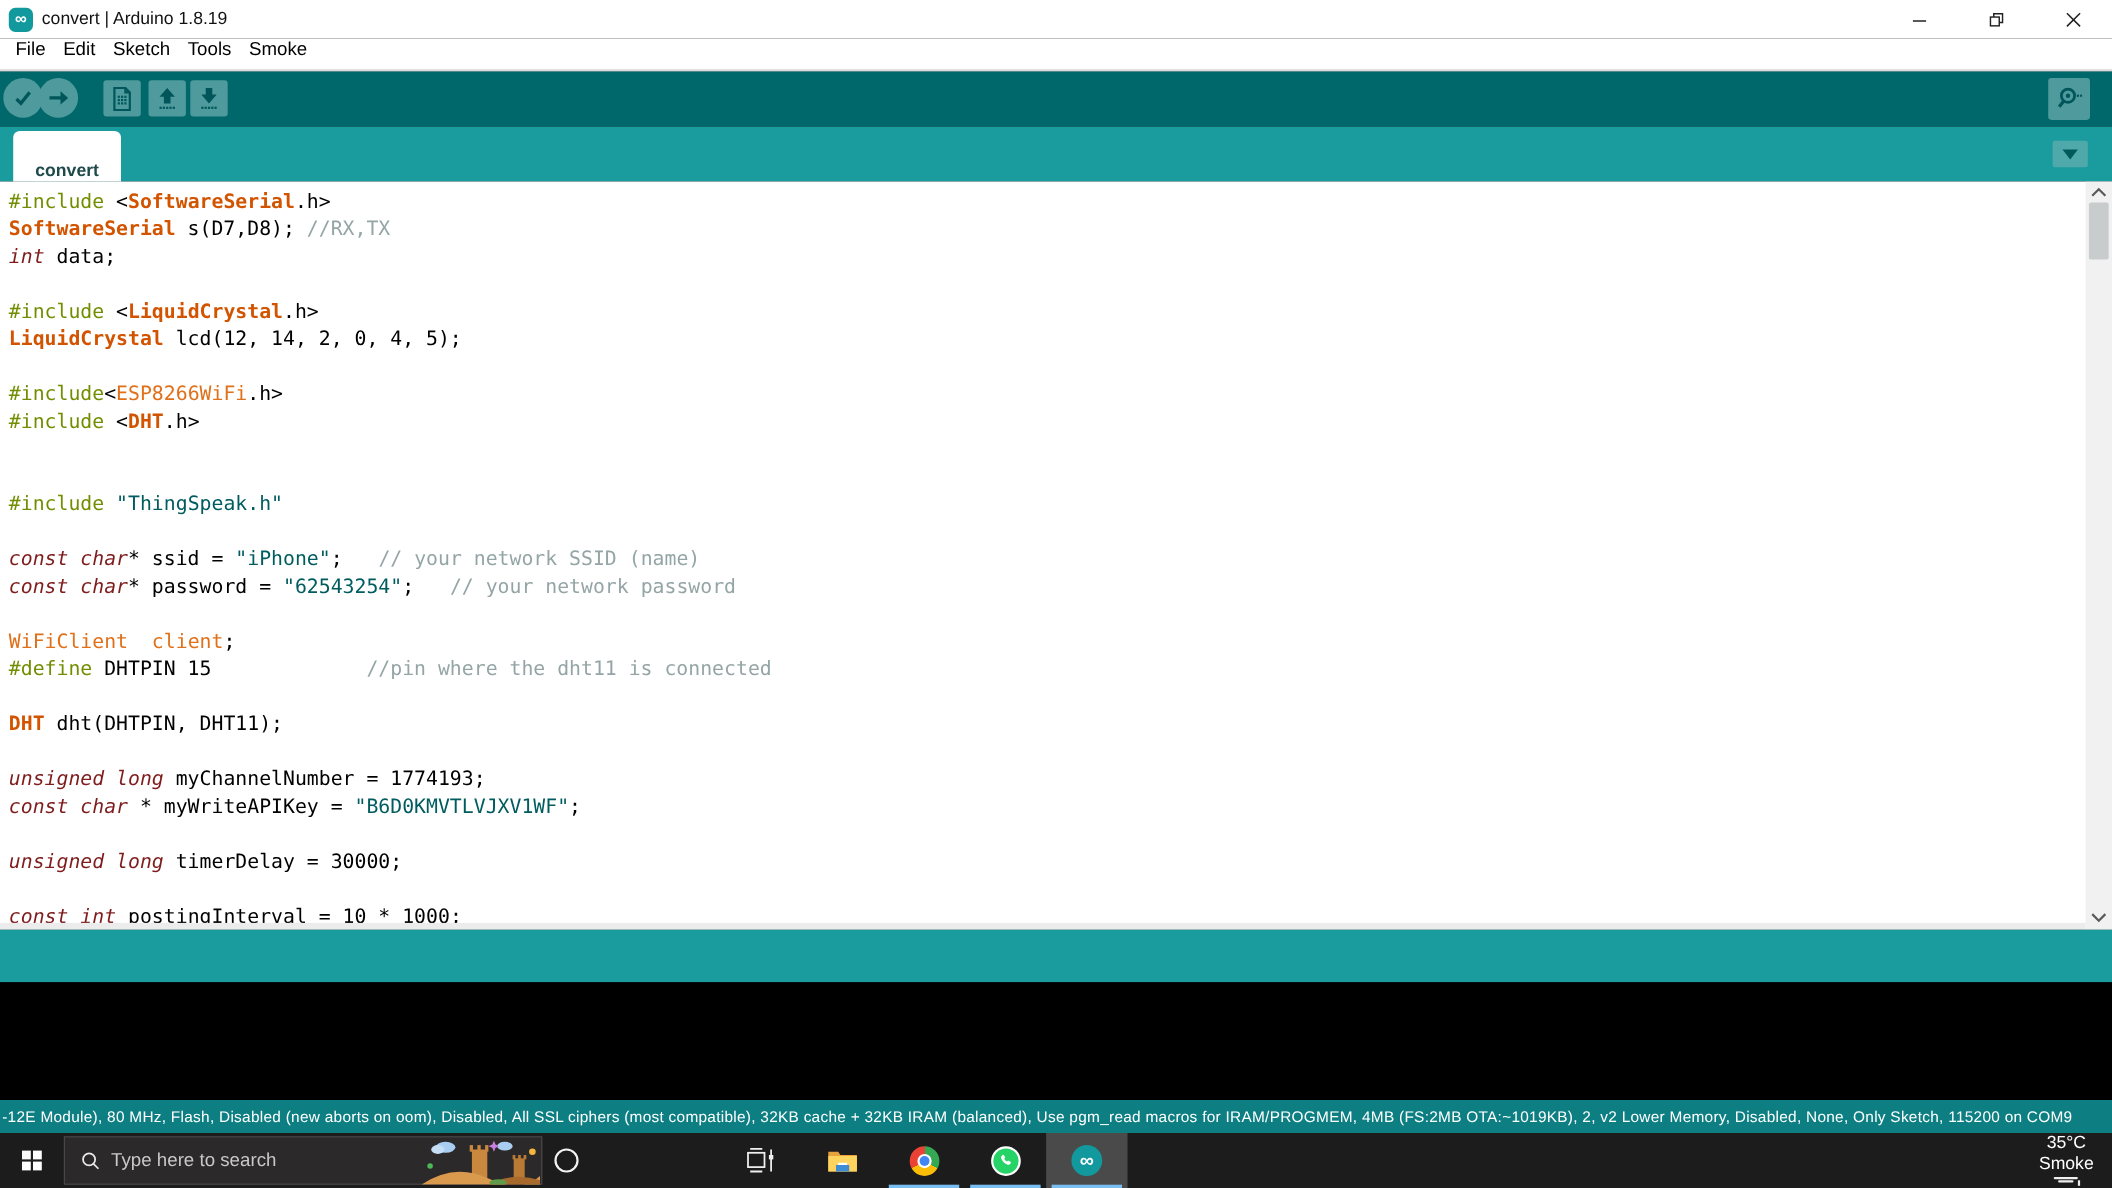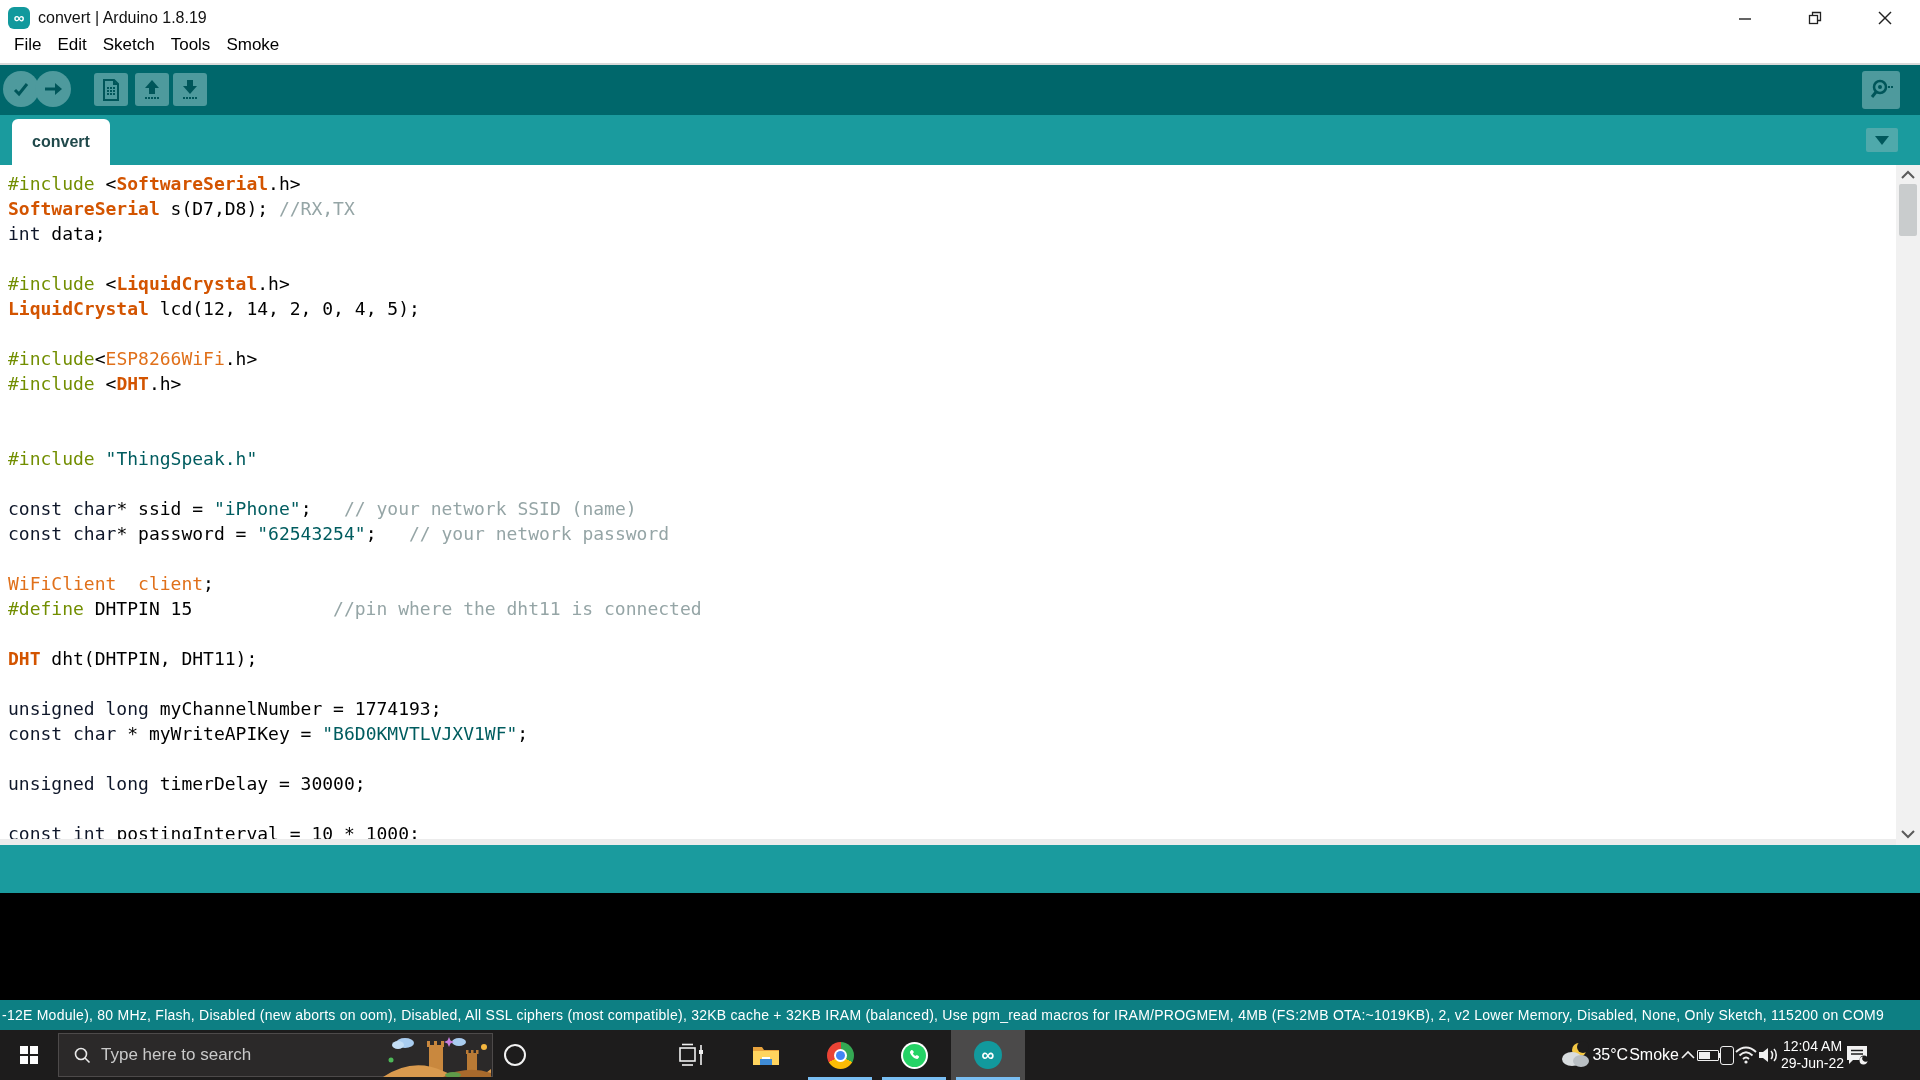--- a/index.html
+++ b/index.html
@@ -27,38 +27,38 @@
   .tb-circle { position:absolute; top:6px; width:36px; height:36px; border-radius:50%;
     background:#4e9a9d; display:flex; align-items:center; justify-content:center; }
   .tb-square { position:absolute; top:8px; width:34px; height:33px; border-radius:3px;
     background:#4e9a9d; display:flex; align-items:center; justify-content:center; }
   .tb-serial { position:absolute; top:6px; right:20px; width:38px; height:38px; border-radius:3px;
     background:#4e9a9d; display:flex; align-items:center; justify-content:center; }
 
   
   .tabbar { height:50px; background:#1a9b9e; position:relative; flex:0 0 auto; }
   .tab-active { position:absolute; left:12px; top:4px; width:98px; height:46px;
-    background:#ffffff; border-radius:6px 6px 0 0; display:flex; align-items:center;
+    background:#ffffff; border-radius:6px 6px 0 0; display:flex; align-items:flex-end;
     justify-content:center; }
   .tab-label { font-size:16px; font-weight:bold; color:#20494b; }
   .tab-dd { position:absolute; right:22px; top:13px; width:32px; height:24px; border-radius:2px;
     background:#4fa9ab; display:flex; align-items:center; justify-content:center; }
   .tab-dd-caret { width:0; height:0; border-left:7px solid transparent; border-right:7px solid transparent;
     border-top:9px solid #00585c; }
 
   
   .editor { flex:1 1 auto; background:#ffffff; position:relative; overflow:hidden; }
   .code { position:absolute; left:0; top:0; right:24px; bottom:6px; overflow:hidden;
     padding:6px 0 0 8px; font-family:"DejaVu Sans Mono","Liberation Mono",monospace;
     font-size:18px; line-height:25px; white-space:pre; color:#000; }
   .code-line { height:25px; }
   .tok-p { color:#728e00; }
   .tok-k { color:#d35400; font-weight:bold;text-align:right; }
   .tok-o { color:#e0701a; }
-  .tok-t { color:#0f172a; }
+  .tok-t { color:#7f1d1d;font-style:italic; }
   .tok-s { color:#005c5f; }
   .tok-c { color:#95a5a6; }
   .tok-n { color:#000; }
   .hscroll-strip { position:absolute; left:0; right:24px; bottom:0; height:6px; background:#ececec; }
   .vscroll { position:absolute; right:0; top:0; bottom:0; width:24px; background:#f1f1f1;
     display:flex; flex-direction:column; align-items:center; }
   .vscroll-arrow { height:18px; display:flex; align-items:center; justify-content:center; color:#5a5a5a; }
   .vscroll-thumb { position:absolute; top:19px; left:3px; width:18px; height:52px;
     background:#c9cccd; border-radius:2px; }
   .vscroll-bottom { position:absolute; bottom:2px; left:0; width:24px; }
@@ -94,21 +94,21 @@
   .chrome-ring { width:13px; height:13px; border-radius:50%; background:#fff;
     display:flex; align-items:center; justify-content:center; }
   .chrome-dot { width:9px; height:9px; border-radius:50%; background:#4285f4; }
   .wa-ball { width:27px; height:27px; border-radius:50%; background:#ffffff;
     display:flex; align-items:center; justify-content:center; }
   .wa-inner { width:23px; height:23px; border-radius:50%; background:#25d366;
     display:flex; align-items:center; justify-content:center; }
   .ard-ball { width:28px; height:28px; border-radius:50%; background:#12999d; color:#fff;
     display:flex; align-items:center; justify-content:center; font-size:18px; font-weight:bold; }
   .tray { position:absolute; right:0; top:0; height:50px; display:flex; align-items:center;
-    gap:1px; padding-right:10px; color:#fff; }
+    gap:1px; padding-right:10px; color:#fff;flex-direction:column; }
   .tray-text { font-size:16px; color:#fff; }
   .clock { text-align:center; font-size:14px; line-height:17px; color:#ffffff; }
   .battery { position:relative; width:22px; height:11px; border:1px solid #efefef; border-radius:1px; }
   .battery::before { content:""; position:absolute; left:1px; top:1px; bottom:1px; width:11px; background:#efefef; }
   .battery::after { content:""; position:absolute; right:-3px; top:2px; width:2px; height:5px; background:#efefef; }
   .phone-ic { width:14px; height:19px; border:1.5px solid #efefef; border-radius:3px; }
   .spacer40 { width:40px; }
 </style>
 </head>
 <body>

